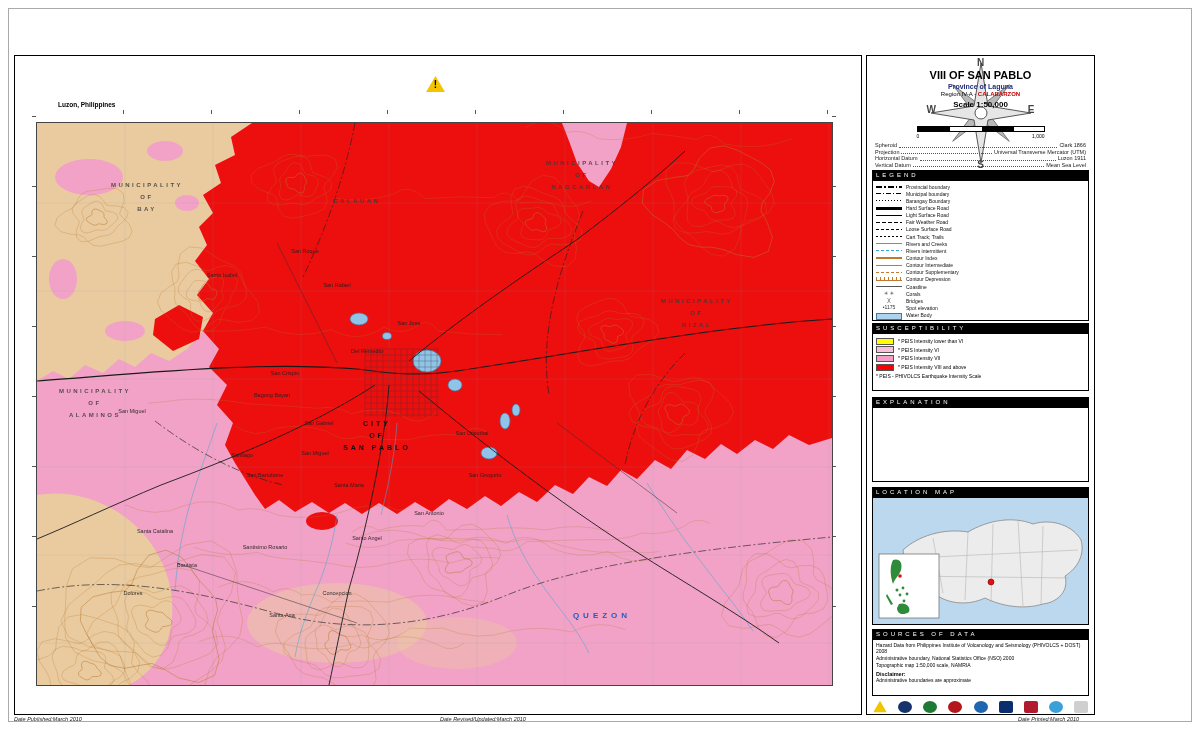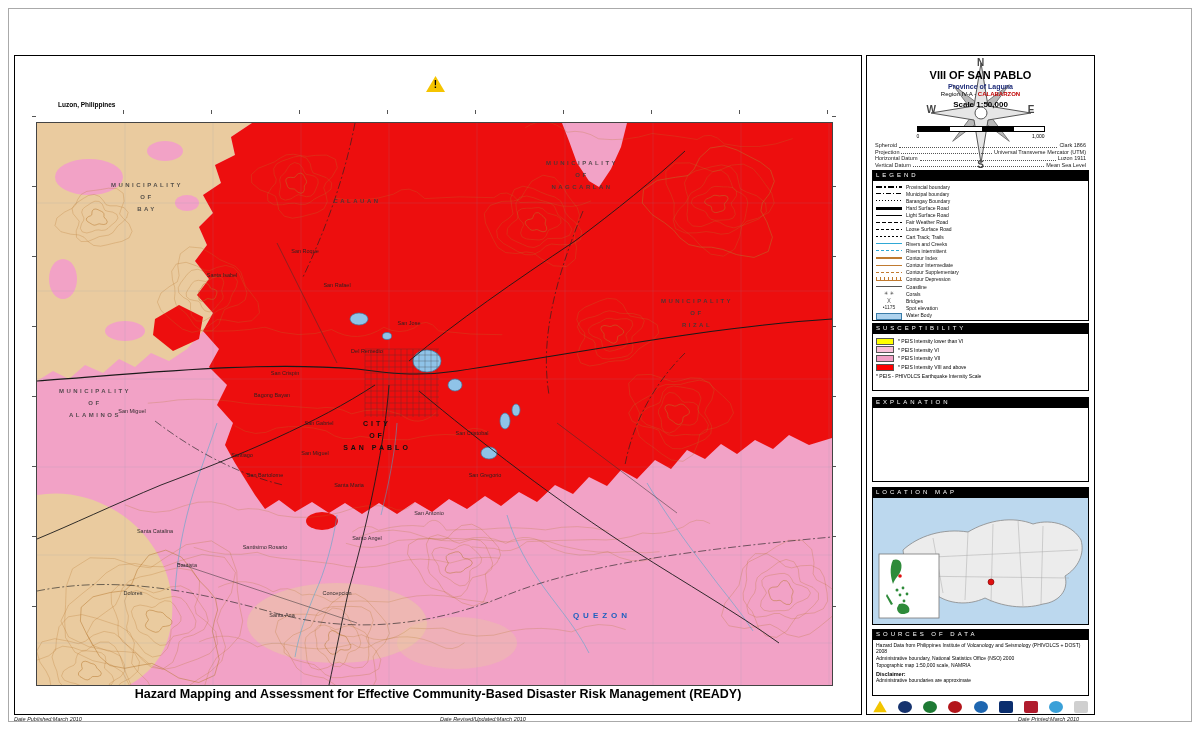--- a/index.html
+++ b/index.html
@@ -337,21 +337,20 @@
           <div class="map-label bgy" style="left: 330px; top: 415px;">Santo Angel</div>
           <div class="map-label bgy" style="left: 228px; top: 424px;">Santisimo Rosario</div>
           <div class="map-label bgy" style="left: 150px; top: 442px;">Bautista</div>
           <div class="map-label bgy" style="left: 118px; top: 408px;">Santa Catalina</div>
           <div class="map-label bgy" style="left: 300px; top: 470px;">Concepcion</div>
           <div class="map-label bgy" style="left: 245px; top: 492px;">Santa Ana</div>
           <div class="map-label bgy" style="left: 96px; top: 470px;">Dolores</div>
         </div>
     </div>
 
-    <div id="caption">Hazard Mapping and Assessment for Effective Community-Based Disaster Risk Management  (READY)</div>
   </div>
 
   <div id="right-box">
 
     <div id="compass">
       <svg width="104" height="110" viewBox="0 0 104 110">
         <g transform="translate(2,5)">
           <polygon points="50,10 55,45 90,50 55,55 50,90 45,55 10,50 45,45" transform="rotate(45 50 50)" fill="#b9b9b9" stroke="#666" stroke-width="0.8"></polygon>
           <polygon points="50,0 57,43 100,50 57,57 50,100 43,57 0,50 43,43" fill="#e6e6e6" stroke="#555" stroke-width="1"></polygon>
           <circle cx="50" cy="50" r="6" fill="#fff" stroke="#555" stroke-width="1"></circle>

